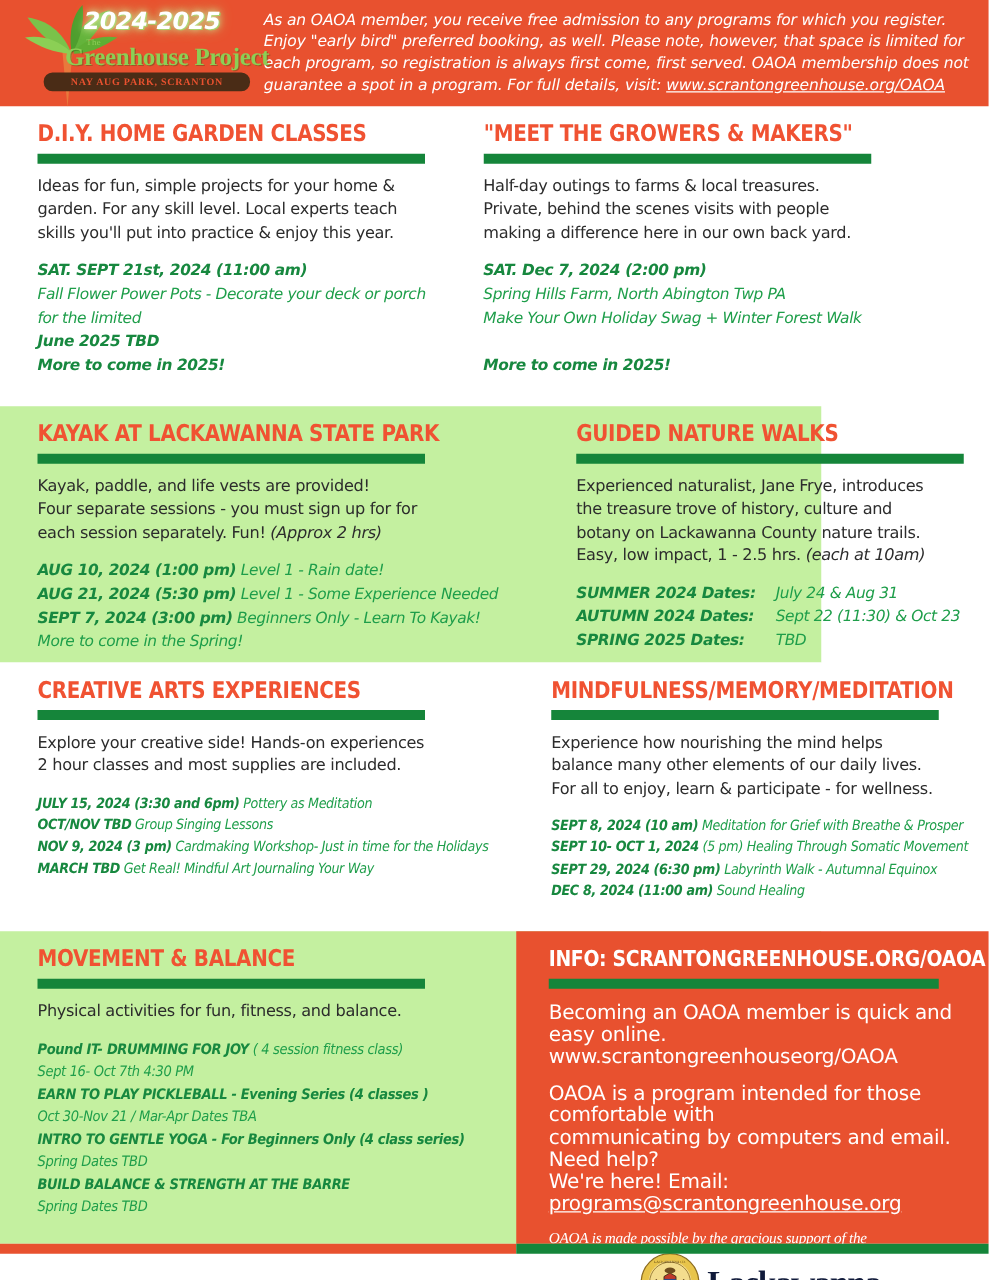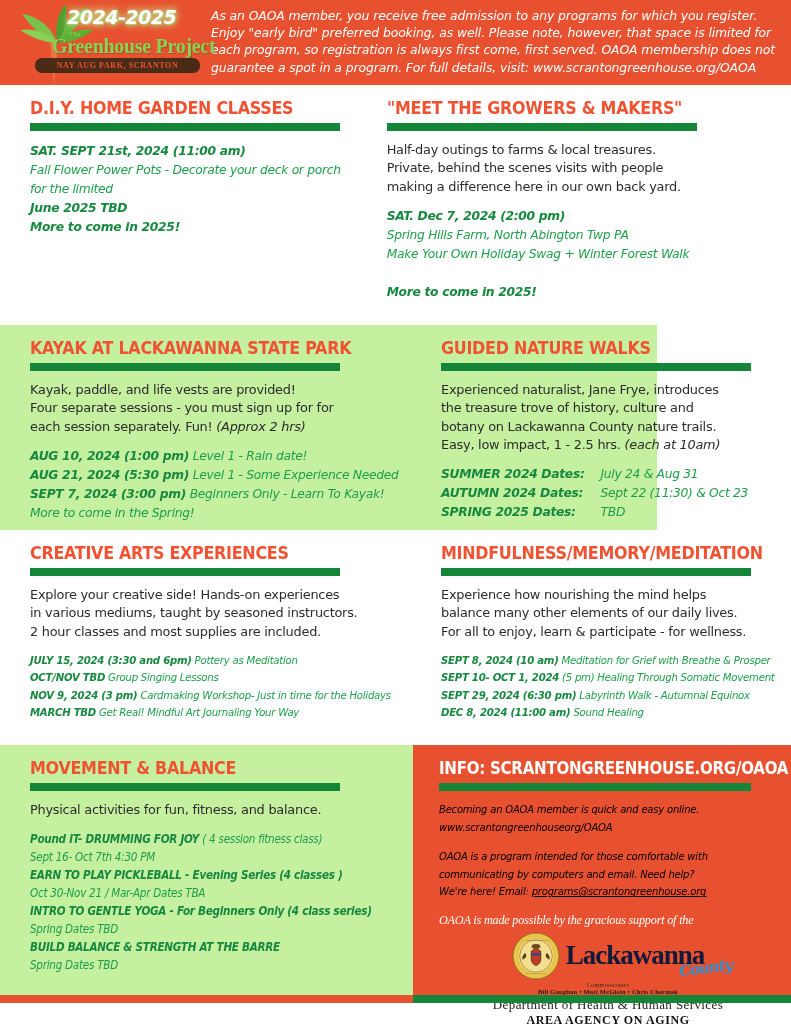--- a/index.html
+++ b/index.html
@@ -77,32 +77,32 @@
   .header-note {
     flex: 1;
     padding: 7px 10px 0 6px;
     color: #ffffff;
     font-family: "DejaVu Sans", sans-serif;
     font-style: italic;
     font-size: 12.4px;
     line-height: 17.2px;
     letter-spacing: -0.1px;
   }
-  .header-note .url { }
+  .header-note .url { text-decoration: underline; }
 
   
   .row { display: flex; width: 657px; }
   .row.white { background: #ffffff; }
   .row.green { background: #c4f0a0; }
   .cell { padding: 12px 18px 4px 30px; }
   .cell.left  { width: 413px; }
   .cell.right { width: 378px; padding-left: 28px; padding-right: 14px; }
 
   .row-1 { height: 240px; }
-  .row-2 { height: 205px; }
+  .row-2 { height: 205px; gap: 20px; }
   .row-3 { height: 215px; }
   .row-4 { height: 250px; }
 
   .sec-title {
     font-family: "DejaVu Sans", sans-serif;
     font-weight: bold;
     font-size: 18.5px;
     color: #f05232;
     letter-spacing: -0.3px;
     transform: scaleX(0.86);
@@ -155,24 +155,23 @@
   .dates-tbl .dc.lbl { font-weight: bold; color: #17883f; }
 
   
   .row-4 .cell.right.info {
     background: #e8512f;
     padding: 12px 14px 0 26px;
   }
   .info .sec-title { color: #ffffff; font-size: 17.5px; }
   .info .sec-rule { background: #15853a; width: 312px; }
   .info p {
-    color: #000000;
-    font-family: "DejaVu Sans", sans-serif;
-    font-style: italic;
-    font-size: 10px;
+    color: #ffffff;
+    font-family: "DejaVu Sans", sans-serif;
+    font-size: 16px;
     line-height: 17.6px;
     letter-spacing: -0.2px;
     margin-bottom: 12px;
   }
   .info p .u { text-decoration: underline; }
   .support-line {
     color: #ffffff;
     font-family: Liberation Serif, serif;
     font-style: italic;
     font-size: 12.2px;
@@ -263,20 +262,25 @@
       <div>Enjoy "early bird" preferred booking, as well. Please note, however, that space is limited for</div>
       <div>each program, so registration is always first come, first served. OAOA membership does not</div>
       <div><span>guarantee a spot in a program.  For full details, visit:  </span><span class="url">www.scrantongreenhouse.org/OAOA</span></div>
     </div>
   </div>
 
   <div class="row white row-1">
     <div class="cell left">
       <div class="sec-title">D.I.Y. HOME GARDEN CLASSES</div>
       <div class="sec-rule"></div>
+      <div class="desc">
+        <div>Ideas for fun, simple projects for your home &amp;</div>
+        <div>garden. For any skill level. Local experts teach</div>
+        <div>skills you'll put into practice &amp; enjoy this year.</div>
+      </div>
       <div class="listing">
         <div class="row-item"><span class="b">SAT. SEPT 21st, 2024 (11:00 am)</span><span></span></div>
         <div class="row-item"><span class="b"></span><span>Fall Flower Power Pots - Decorate your deck or porch</span></div>
         <div class="row-item"><span class="b"></span><span>for the limited</span></div>
         <div class="row-item"><span class="b">June 2025 TBD</span><span></span></div>
         <div class="row-item"><span class="b">More to come in 2025!</span><span></span></div>
       </div>
     </div>
     <div class="cell right">
       <div class="sec-title">"MEET THE GROWERS &amp; MAKERS"</div>
@@ -337,21 +341,20 @@
       </div>
     </div>
   </div>
 
   <div class="row white row-3">
     <div class="cell left">
       <div class="sec-title">CREATIVE ARTS EXPERIENCES</div>
       <div class="sec-rule"></div>
       <div class="desc">
         <div>Explore your creative side! Hands-on experiences</div>
-        <div>in various mediums, taught by seasoned instructors.</div>
         <div>2 hour classes and most supplies are included.</div>
       </div>
       <div class="listing tight">
         <div class="row-item cond-x"><span class="b">JULY 15, 2024 (3:30 and 6pm)</span><span>  Pottery as Meditation</span></div>
         <div class="row-item cond-x"><span class="b">OCT/NOV TBD</span><span> Group Singing Lessons</span></div>
         <div class="row-item cond-x"><span class="b">NOV 9, 2024 (3 pm)</span><span>  Cardmaking Workshop- Just in time for the  Holidays</span></div>
         <div class="row-item cond-x"><span class="b">MARCH TBD</span><span> Get Real! Mindful Art Journaling Your Way</span></div>
       </div>
     </div>
     <div class="cell right">

